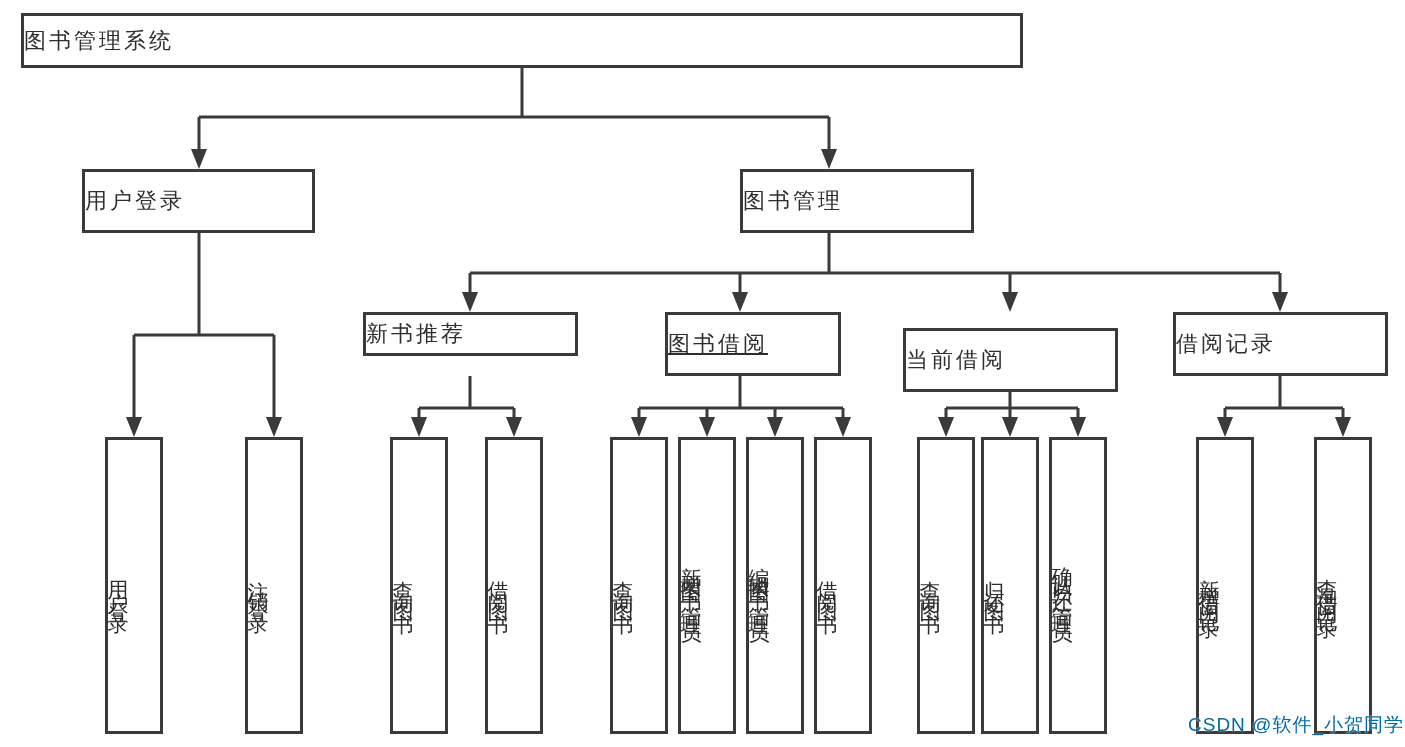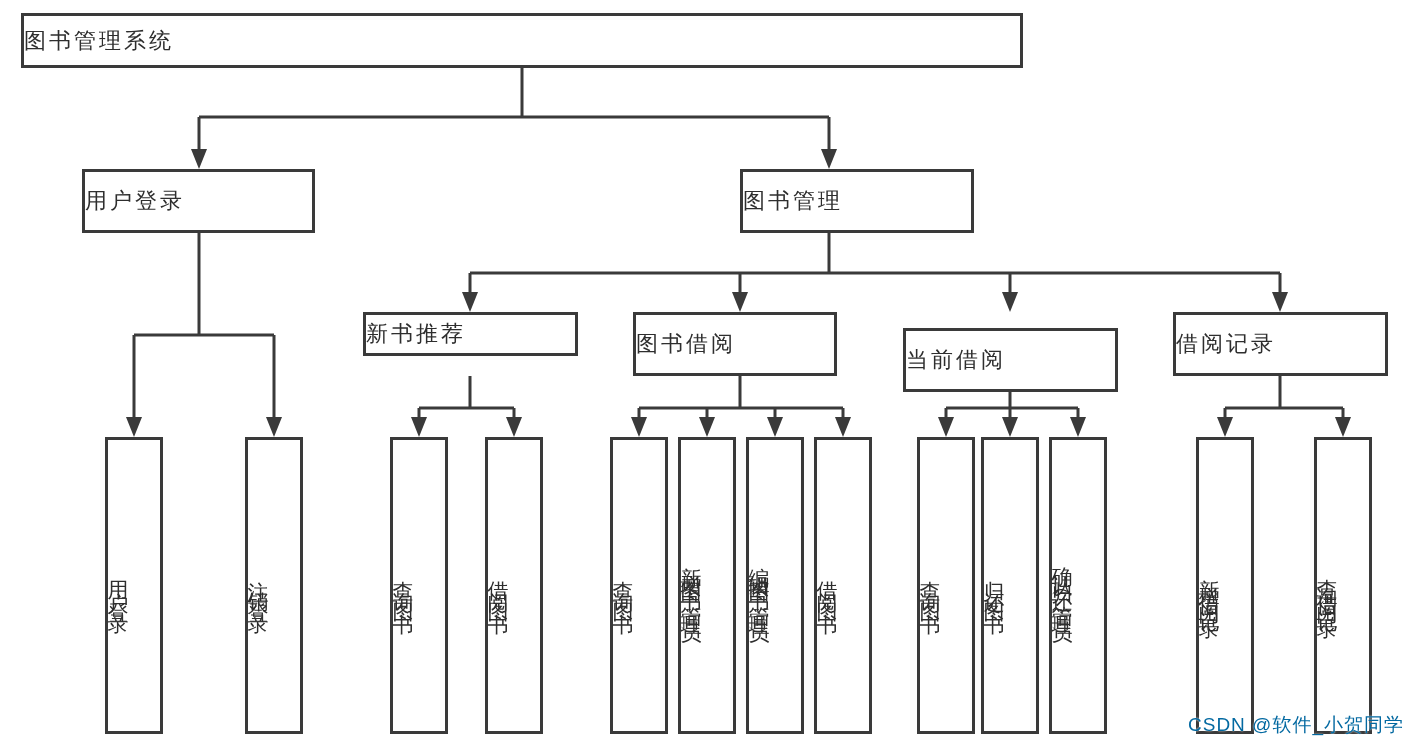--- a/index.html
+++ b/index.html
@@ -18,21 +18,21 @@
   .leaf .label{
     writing-mode:vertical-rl;text-orientation:mixed;
     font-size:21px;line-height:1;letter-spacing:11px;color:#2e2e2e;
   }
   .leaf.long .label{letter-spacing:8px;}
   
   #b-root{left:21px;top:13px;width:1002px;height:55px;}
   #b-user{left:82px;top:169px;width:233px;height:64px;}
   #b-mgmt{left:712px;top:169px;width:234px;height:64px;margin-left:28px;}
   #b-s0{left:363px;top:312px;width:215px;height:44px;}
-  #b-s1{left:633px;top:312px;width:204px;height:64px;}
+  #b-s1{left:665px;top:312px;width:176px;height:64px;text-decoration:underline;}
   #b-s2{left:903px;top:312px;width:215px;height:64px;margin-top:16px;}
   #b-s3{left:1173px;top:312px;width:215px;height:64px;}
   .leaf{top:437px;width:58px;height:297px;}
   #l10{left:105px;} #l11{left:245px;}
   #l20{left:390px;} #l21{left:485px;}
   #l30{left:610px;} #l31{left:678px;} #l32{left:746px;} #l33{left:814px;}
   #l40{left:917px;} #l41{left:981px;} #l42{left:1049px;}
   #l50{left:1196px;} #l51{left:1314px;}
   svg.connectors{position:absolute;left:0;top:0;z-index:0;}
   .node{z-index:1;}

